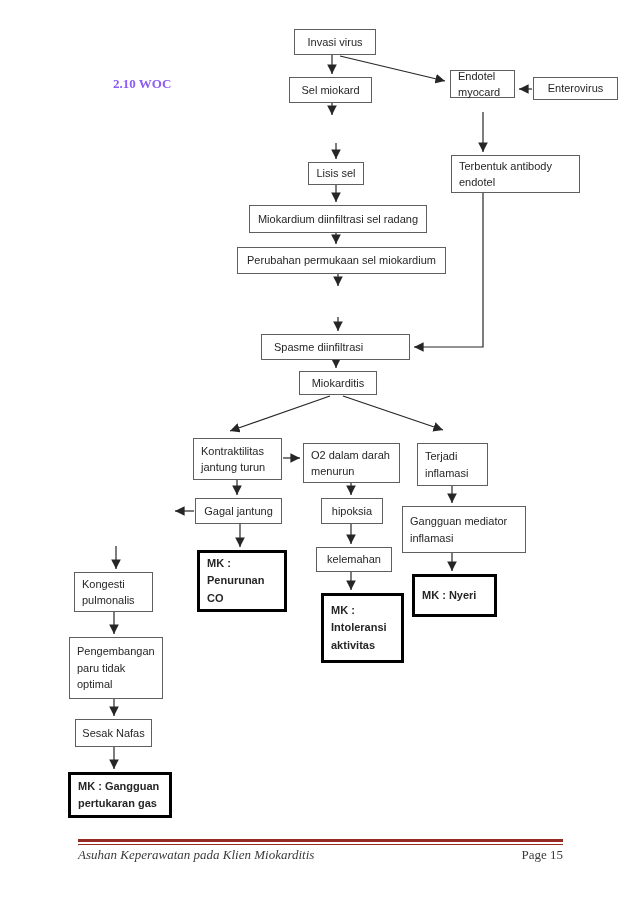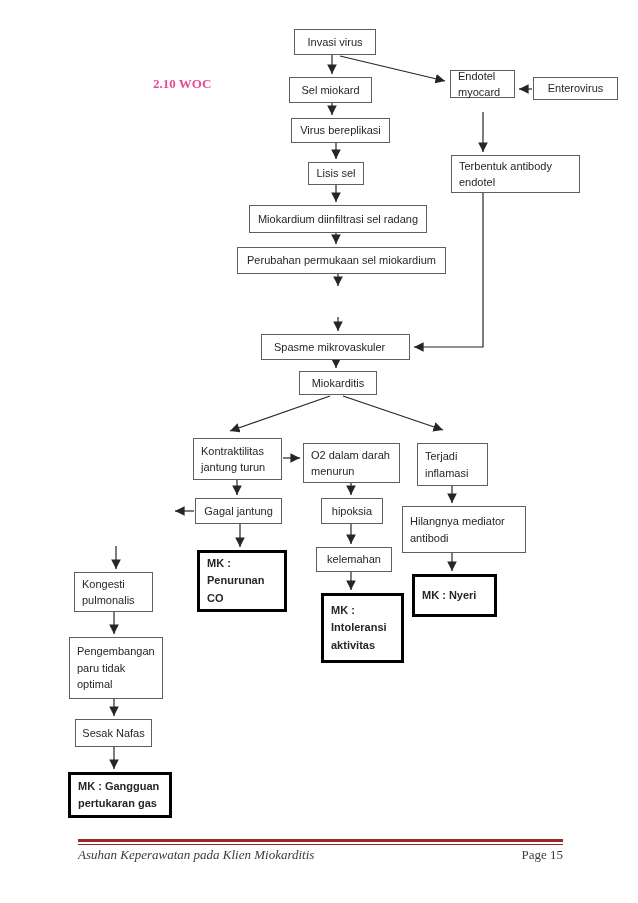--- a/index.html
+++ b/index.html
@@ -34,21 +34,21 @@
   }
   .box.c{justify-content:center;text-align:center;padding:2px 4px;}
   .box.mk{
     border:3px solid var(--mk-box-border);
     font-weight:bold;
     line-height:1.55;
   }
   #heading{
     position:absolute;left:113px;top:76px;
     font-family:"Liberation Serif", serif;
-    font-weight:bold;font-size:13px;color:#ec4899;margin-left:40px;
+    font-weight:bold;font-size:13px;color:#8b5cf6;
   }
   #arrow-layer{position:absolute;left:0;top:0;width:638px;height:903px;}
   #arrow-layer line, #arrow-layer polyline{
     stroke:var(--arrow);stroke-width:1.2;fill:none;
   }
   #footer-rule-thick{
     position:absolute;left:78px;top:839px;width:485px;height:3px;
     background:var(--footer-line);
   }
   #footer-rule-thin{
@@ -103,38 +103,37 @@
     <line x1="452" y1="486" x2="452" y2="503" marker-end="url(#ah)"></line>
     <line x1="452" y1="553" x2="452" y2="571" marker-end="url(#ah)"></line>
     <line x1="116" y1="546" x2="116" y2="569" marker-end="url(#ah)"></line>
     <line x1="114" y1="612" x2="114" y2="634" marker-end="url(#ah)"></line>
     <line x1="114" y1="699" x2="114" y2="716" marker-end="url(#ah)"></line>
     <line x1="114" y1="747" x2="114" y2="769" marker-end="url(#ah)"></line>
   </svg>
 
   <div class="box c" style="left:294px;top:29px;width:82px;height:26px">Invasi virus</div>
   <div class="box c" style="left:289px;top:77px;width:83px;height:26px">Sel miokard</div>
-  <div class="box c" style="left:291px;top:118px;width:99px;height:25px">Virus bereplikasi</div>
   <div class="box c" style="left:308px;top:162px;width:56px;height:23px">Lisis sel</div>
   <div class="box c" style="left:249px;top:205px;width:178px;height:28px">Miokardium diinfiltrasi sel radang</div>
   <div class="box c" style="left:237px;top:247px;width:209px;height:27px">Perubahan permukaan sel miokardium</div>
-  <div class="box" style="left:261px;top:334px;width:149px;height:26px;padding-left:12px">Spasme mikrovaskuler</div>
+  <div class="box" style="left:261px;top:334px;width:149px;height:26px;padding-left:12px">Spasme diinfiltrasi</div>
   <div class="box c" style="left:299px;top:371px;width:78px;height:24px">Miokarditis</div>
 
   <div class="box" style="left:450px;top:70px;width:65px;height:28px">Endotel myocard</div>
   <div class="box c" style="left:533px;top:77px;width:85px;height:23px">Enterovirus</div>
   <div class="box" style="left:451px;top:155px;width:129px;height:38px">Terbentuk antibody endotel</div>
 
   <div class="box" style="left:193px;top:438px;width:89px;height:42px">Kontraktilitas jantung turun</div>
   <div class="box" style="left:303px;top:443px;width:97px;height:40px">O2 dalam darah menurun</div>
   <div class="box" style="left:417px;top:443px;width:71px;height:43px">Terjadi inflamasi</div>
 
   <div class="box c" style="left:195px;top:498px;width:87px;height:26px">Gagal jantung</div>
   <div class="box c" style="left:321px;top:498px;width:62px;height:26px">hipoksia</div>
-  <div class="box" style="left:402px;top:506px;width:124px;height:47px">Hilangnya mediator antibodi</div>
+  <div class="box" style="left:402px;top:506px;width:124px;height:47px">Gangguan mediator inflamasi</div>
 
   <div class="box mk" style="left:197px;top:550px;width:90px;height:62px">MK : Penurunan CO</div>
   <div class="box c" style="left:316px;top:547px;width:76px;height:25px">kelemahan</div>
   <div class="box mk" style="left:412px;top:574px;width:85px;height:43px">MK : Nyeri</div>
 
   <div class="box" style="left:74px;top:572px;width:79px;height:40px">Kongesti pulmonalis</div>
   <div class="box mk" style="left:321px;top:593px;width:83px;height:70px">MK : Intoleransi aktivitas</div>
 
   <div class="box" style="left:69px;top:637px;width:94px;height:62px">Pengembangan paru tidak optimal</div>
   <div class="box c" style="left:75px;top:719px;width:77px;height:28px">Sesak Nafas</div>

